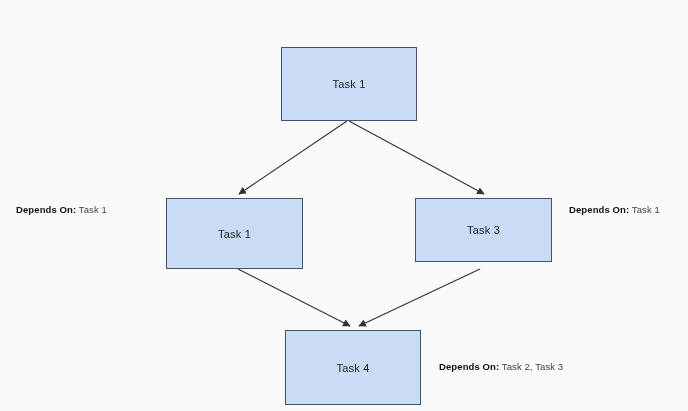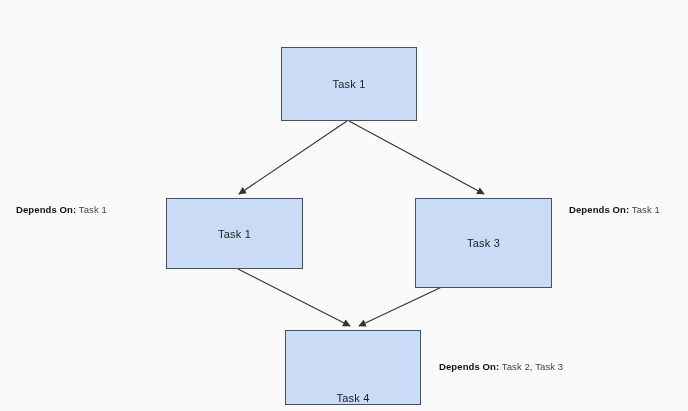--- a/index.html
+++ b/index.html
@@ -58,22 +58,22 @@
     font-weight: bold;
     color: #111111;
   }
   .annotation .ann-val {
     font-weight: normal;
     color: #444444;
   }
   
   #node-task1 { left: 281px; top: 31px;  width: 136px; height: 74px; }
   #node-task2 { left: 166px; top: 182px; width: 137px; height: 71px; }
-  #node-task3 { left: 415px; top: 182px; width: 137px; height: 90px; justify-content: center; }
-  #node-task4 { left: 285px; top: 314px; width: 136px; height: 75px; align-items: flex-end; }
+  #node-task3 { left: 415px; top: 182px; width: 137px; height: 64px; justify-content: center; }
+  #node-task4 { left: 285px; top: 314px; width: 136px; height: 75px; }
   
   #ann-task2 { left: 16px;  top: 188px; }
   #ann-task3 { left: 569px; top: 188px; }
   #ann-task4 { left: 439px; top: 319px; margin-top: 26px; }
 </style>
 </head>
 <body>
 
 <div id="canvas">
 

